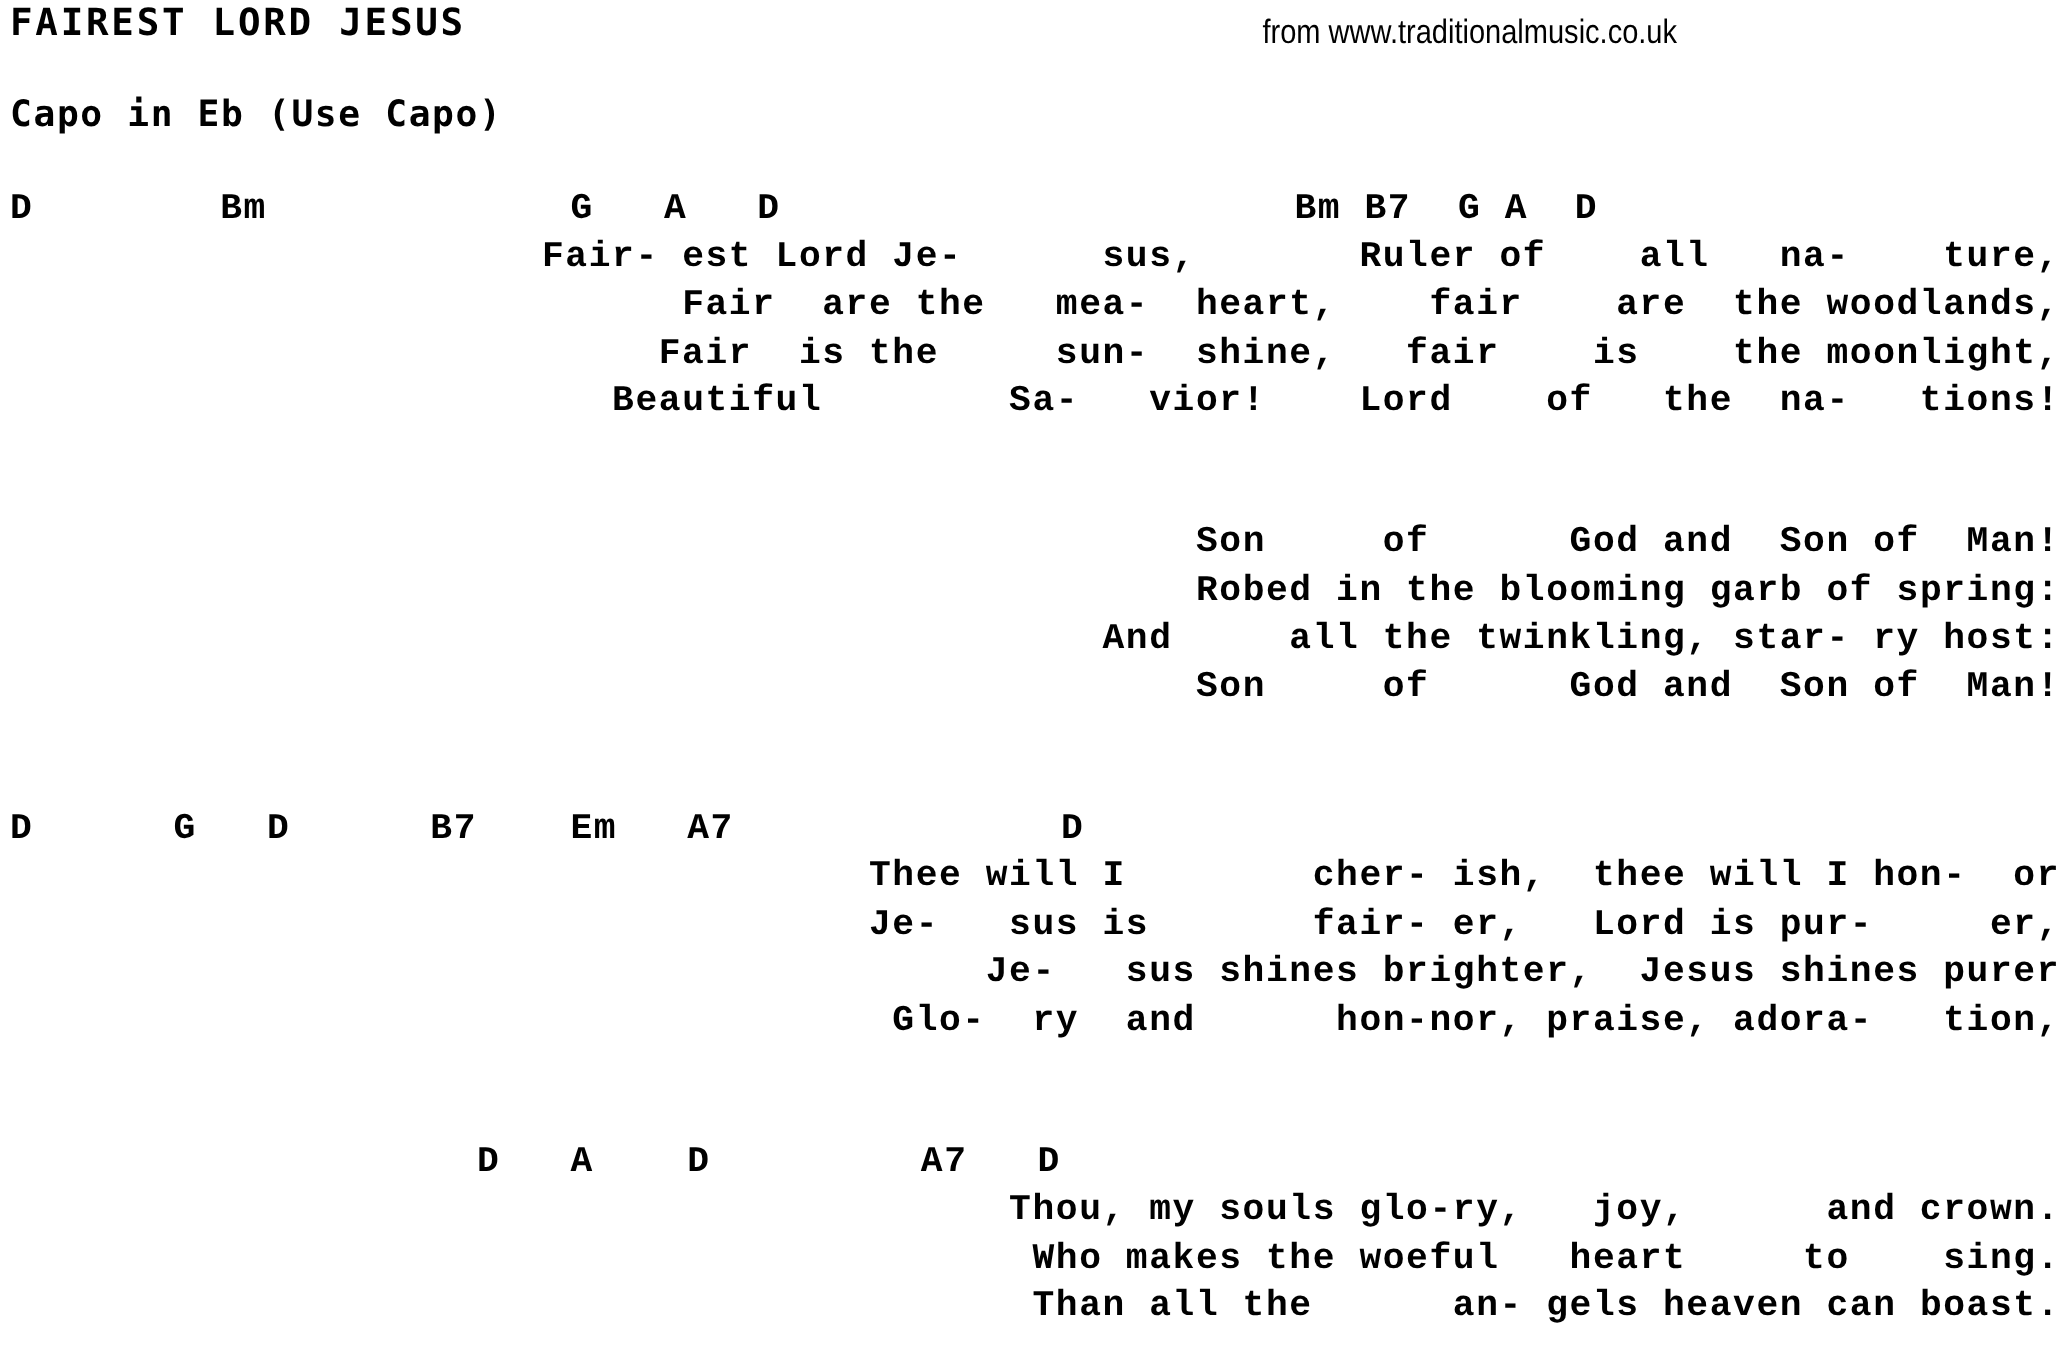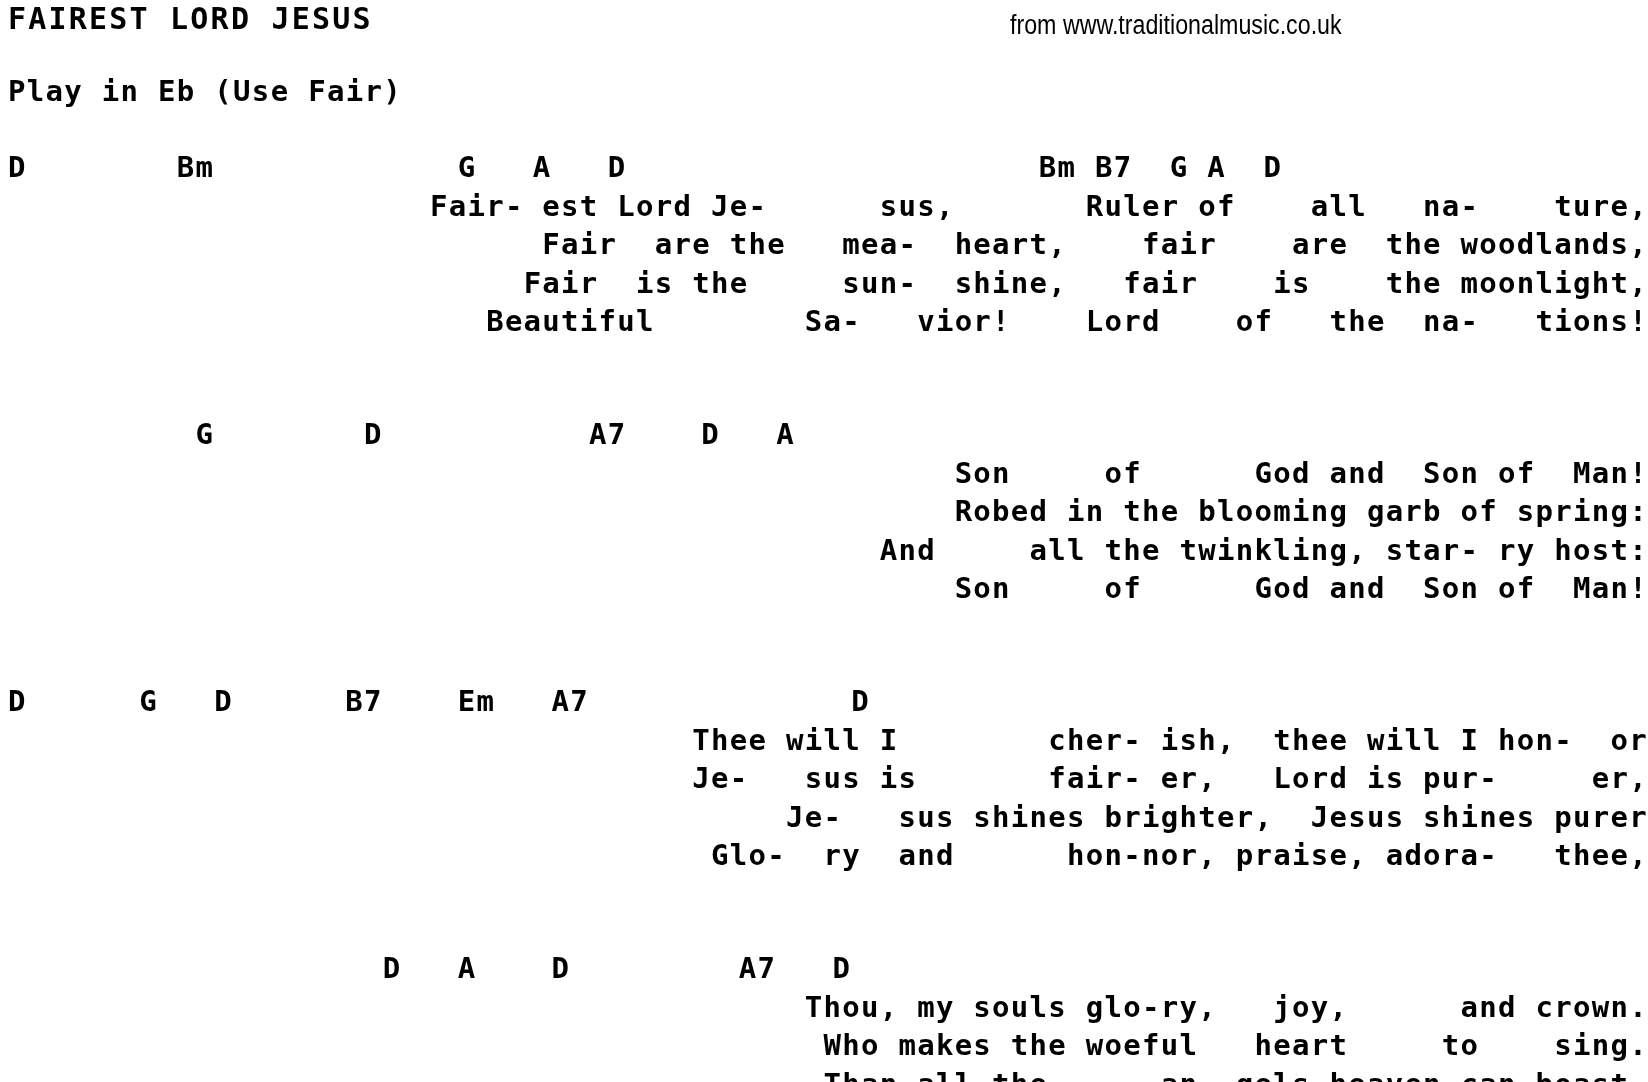--- a/index.html
+++ b/index.html
@@ -74,20 +74,21 @@
   }
   .stanza:last-child { margin-bottom: 0; }
 
   .line {
     font-size: 29px;
     line-height: 38.5px;
     letter-spacing: 1.28px;
     white-space: pre;
     margin: 0;
     height: 38.5px;
+    font-family: Liberation Mono, monospace;
   }
   .line.chords {
     font-weight: bold;
   }
   .line.lyric {
     font-weight: bold;
     text-align: right;
   }
   .spacer-line {
     height: 38.5px;
@@ -96,45 +97,44 @@
 </head>
 <body>
 
 <div class="page">
 
   <div class="header">
     <div class="song-title">FAIREST LORD JESUS</div>
     <div class="source-credit">from www.traditionalmusic.co.uk</div>
   </div>
 
-  <div class="play-instruction">Play in Eb (Use Fair)</div>
+  <div class="play-instruction">Capo in Eb (Use Capo)</div>
 
   <div class="sheet">
       <div class="stanza">
         <div class="line chords">D        Bm             G   A   D                      Bm B7  G A  D</div>
         <div class="line lyric">Fair- est Lord Je-      sus,       Ruler of    all   na-    ture,</div>
         <div class="line lyric">Fair  are the   mea-  heart,    fair    are  the woodlands,</div>
         <div class="line lyric">Fair  is the     sun-  shine,   fair    is    the moonlight,</div>
         <div class="line lyric">Beautiful        Sa-   vior!    Lord    of   the  na-   tions!</div>
       </div>
       <div class="stanza">
         <div class="spacer-line"></div>
-        <div class="line chords">          G        D           A7    D   A</div>
         <div class="line lyric">Son     of      God and  Son of  Man!</div>
         <div class="line lyric">Robed in the blooming garb of spring:</div>
         <div class="line lyric">And     all the twinkling, star- ry host:</div>
         <div class="line lyric">Son     of      God and  Son of  Man!</div>
       </div>
       <div class="stanza">
         <div class="spacer-line"></div>
         <div class="line chords">D      G   D      B7    Em   A7              D</div>
         <div class="line lyric">Thee will I        cher- ish,  thee will I hon-  or</div>
         <div class="line lyric">Je-   sus is       fair- er,   Lord is pur-     er,</div>
         <div class="line lyric">Je-   sus shines brighter,  Jesus shines purer</div>
-        <div class="line lyric">Glo-  ry  and      hon-nor, praise, adora-   thee,</div>
+        <div class="line lyric">Glo-  ry  and      hon-nor, praise, adora-   tion,</div>
       </div>
       <div class="stanza">
         <div class="spacer-line"></div>
         <div class="line chords">                    D   A    D         A7   D</div>
         <div class="line lyric">Thou, my souls glo-ry,   joy,      and crown.</div>
         <div class="line lyric">Who makes the woeful   heart     to    sing.</div>
         <div class="line lyric">Than all the      an- gels heaven can boast.</div>
       </div>
     </div>
 

